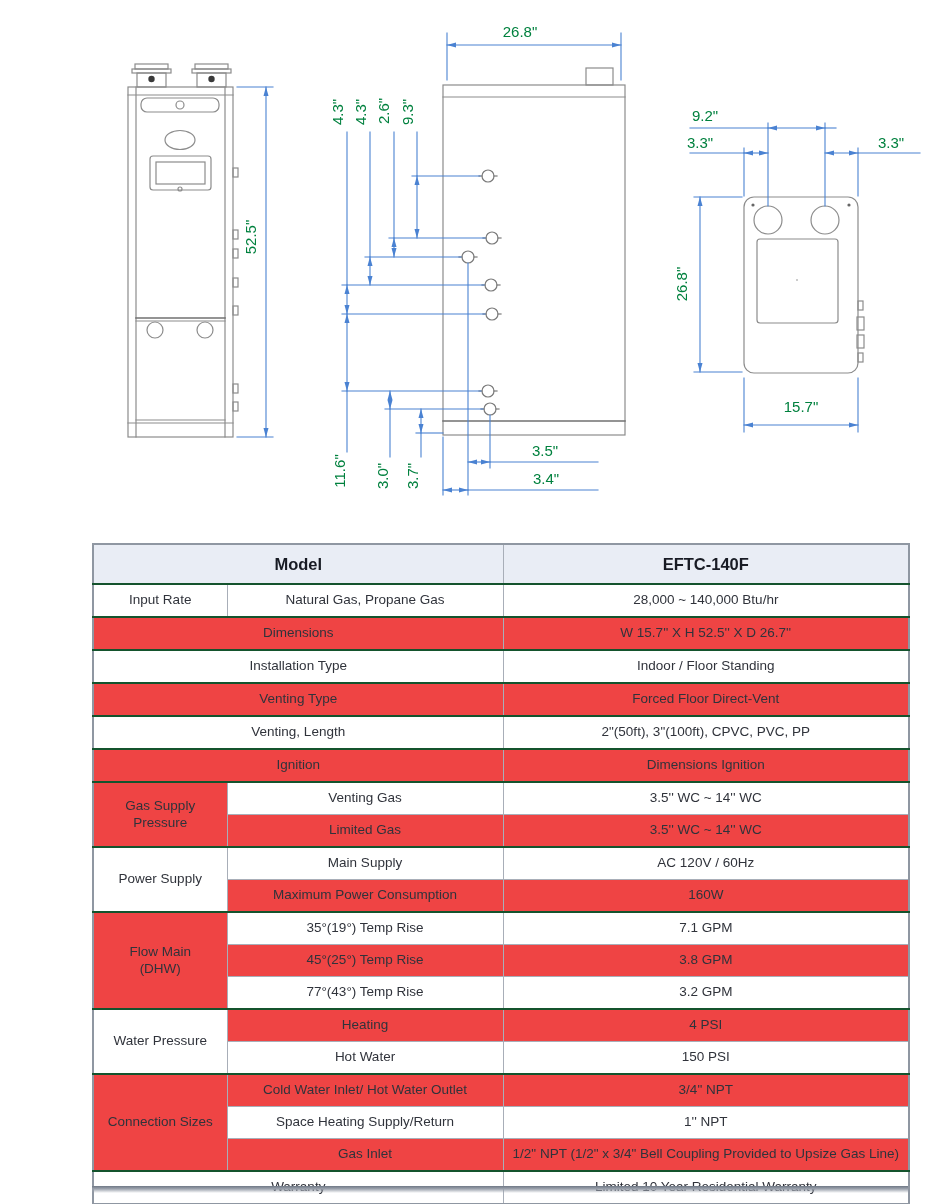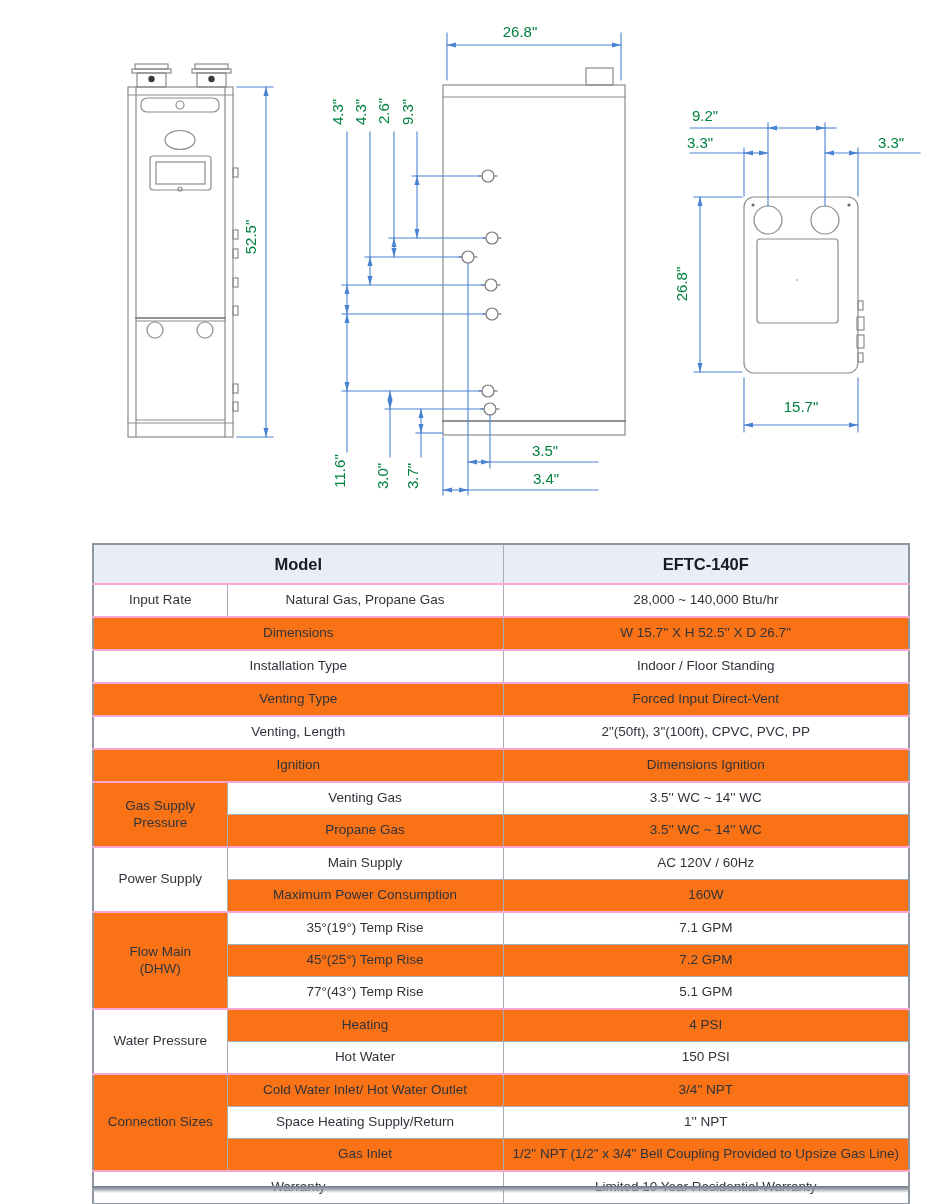--- a/index.html
+++ b/index.html
@@ -11,22 +11,22 @@
   .dim-label{position:absolute;width:64px;margin-left:-32px;height:20px;margin-top:-10px;
              text-align:center;font-size:15px;line-height:20px;color:#00813e;white-space:nowrap;}
   .rot{transform:rotate(-90deg);}
   
   .spec-wrap{position:absolute;left:92px;top:543px;width:652px;border-radius:9px;}
   table.spec{border-collapse:collapse;table-layout:fixed;width:816px;
              font-size:13.5px;color:#30333b;}
   table.spec{border:2px solid #8f97a2;}
   table.spec td{border:1px solid #a8aeb8;text-align:center;vertical-align:middle;
                 height:31px;padding:0 6px;background:#fff;line-height:1.25;}
-  table.spec tr.sec td{border-top:2px solid #f9a8d4;margin-top:40px;}
-  table.spec td.s{background:#f97316;}
+  table.spec tr.sec td{border-top:2px solid #14532d;margin-top:40px;}
+  table.spec td.s{background:#ef4444;}
   table.spec td.grp{white-space:pre-line;}
   table.spec td.hdr{height:38px;font-weight:bold;font-size:16.5px;color:#181b24;background:#e9edf5;}
   .table-shadow{position:absolute;left:92px;top:1186px;width:816px;height:7px;
                 background:linear-gradient(to bottom,#6f7886 0%,#9aa1ac 40%,rgba(154,161,172,0) 100%);}
 </style>
 </head>
 <body>
 
 <div class="page">
 
@@ -237,62 +237,62 @@
         <tr class="sec">
           <td class="s" colspan="2">Dimensions</td>
           <td class="s">W 15.7'' X H 52.5'' X D 26.7''</td>
         </tr>
         <tr class="sec">
           <td colspan="2">Installation Type</td>
           <td>Indoor / Floor Standing</td>
         </tr>
         <tr class="sec">
           <td class="s" colspan="2">Venting Type</td>
-          <td class="s">Forced Input Direct-Vent</td>
+          <td class="s">Forced Floor Direct-Vent</td>
         </tr>
         <tr class="sec">
           <td colspan="2">Venting, Length</td>
           <td>2"(50ft), 3"(100ft), CPVC, PVC, PP</td>
         </tr>
         <tr class="sec">
           <td class="s" colspan="2">Ignition</td>
           <td class="s">Dimensions Ignition</td>
         </tr>
         <tr class="sec">
           <td class="s grp" rowspan="2">Gas Supply
 Pressure</td>
           <td>Venting Gas</td>
           <td>3.5'' WC ~ 14'' WC</td>
         </tr>
         <tr>
-          <td class="s">Propane Gas</td>
+          <td class="s">Limited Gas</td>
           <td class="s">3.5'' WC ~ 14'' WC</td>
         </tr>
         <tr class="sec">
           <td class="grp" rowspan="2">Power Supply</td>
           <td>Main Supply</td>
           <td>AC 120V / 60Hz</td>
         </tr>
         <tr>
           <td class="s">Maximum Power Consumption</td>
           <td class="s">160W</td>
         </tr>
         <tr class="sec">
           <td class="s grp" rowspan="3">Flow Main
 (DHW)</td>
           <td>35°(19°) Temp Rise</td>
           <td>7.1 GPM</td>
         </tr>
         <tr>
           <td class="s">45°(25°) Temp Rise</td>
-          <td class="s">7.2 GPM</td>
+          <td class="s">3.8 GPM</td>
         </tr>
         <tr>
           <td>77°(43°) Temp Rise</td>
-          <td>5.1 GPM</td>
+          <td>3.2 GPM</td>
         </tr>
         <tr class="sec">
           <td class="grp" rowspan="2">Water Pressure</td>
           <td class="s">Heating</td>
           <td class="s">4 PSI</td>
         </tr>
         <tr>
           <td>Hot Water</td>
           <td>150 PSI</td>
         </tr>

